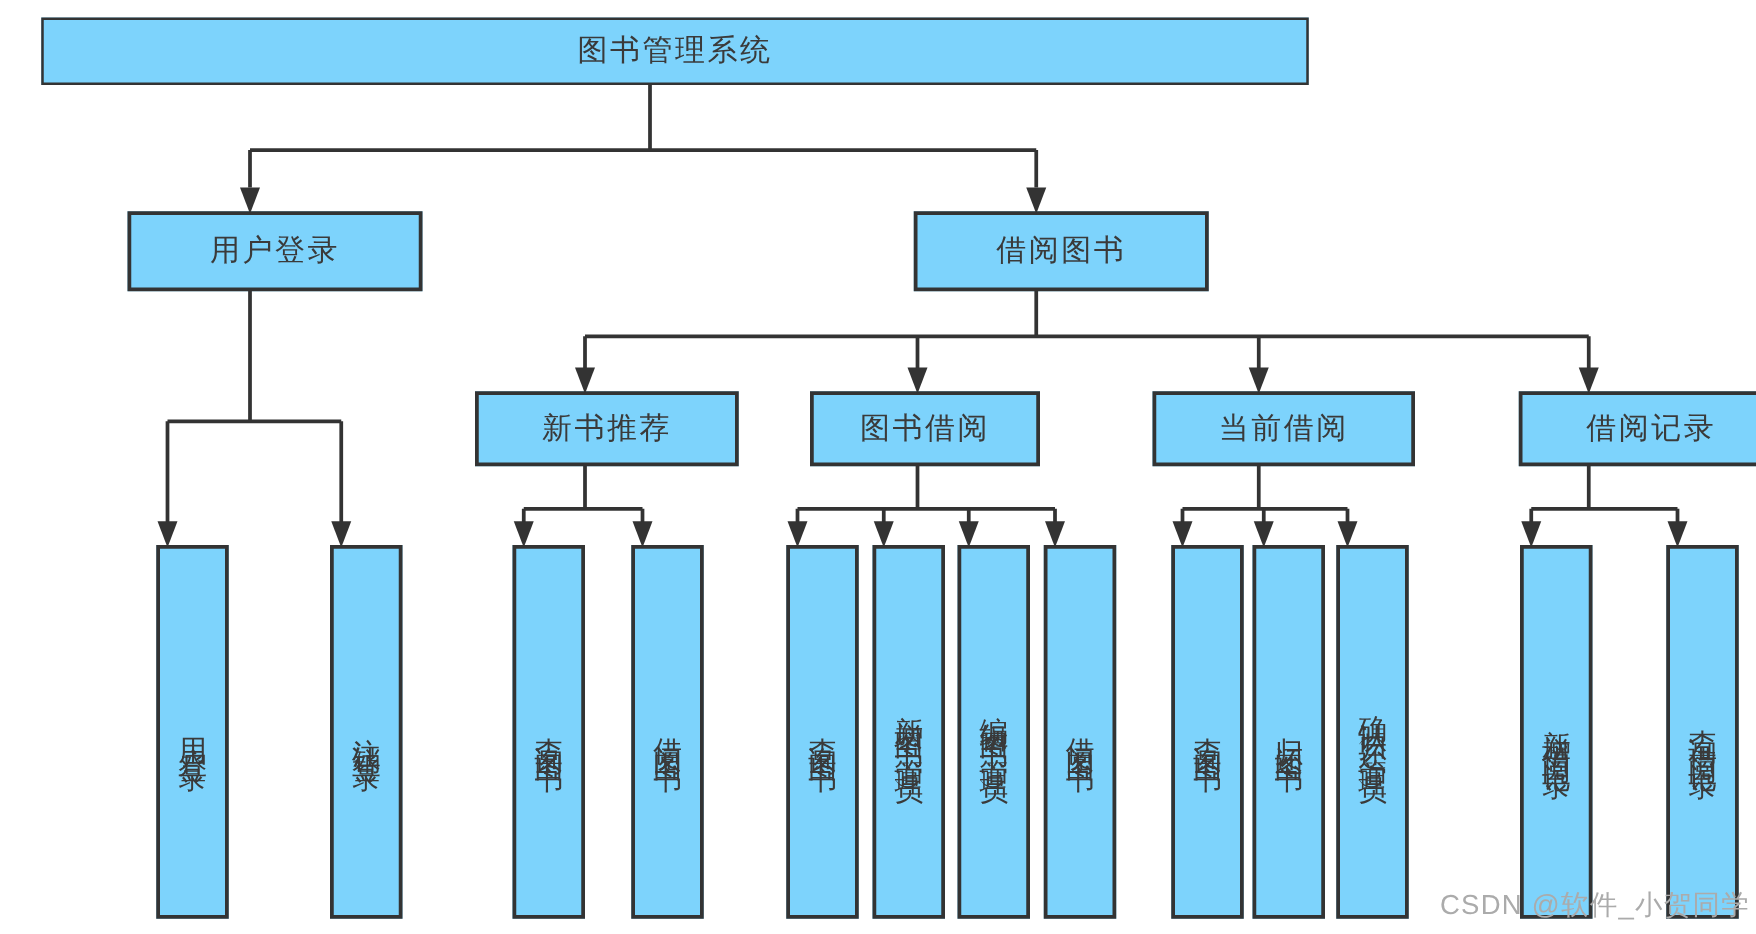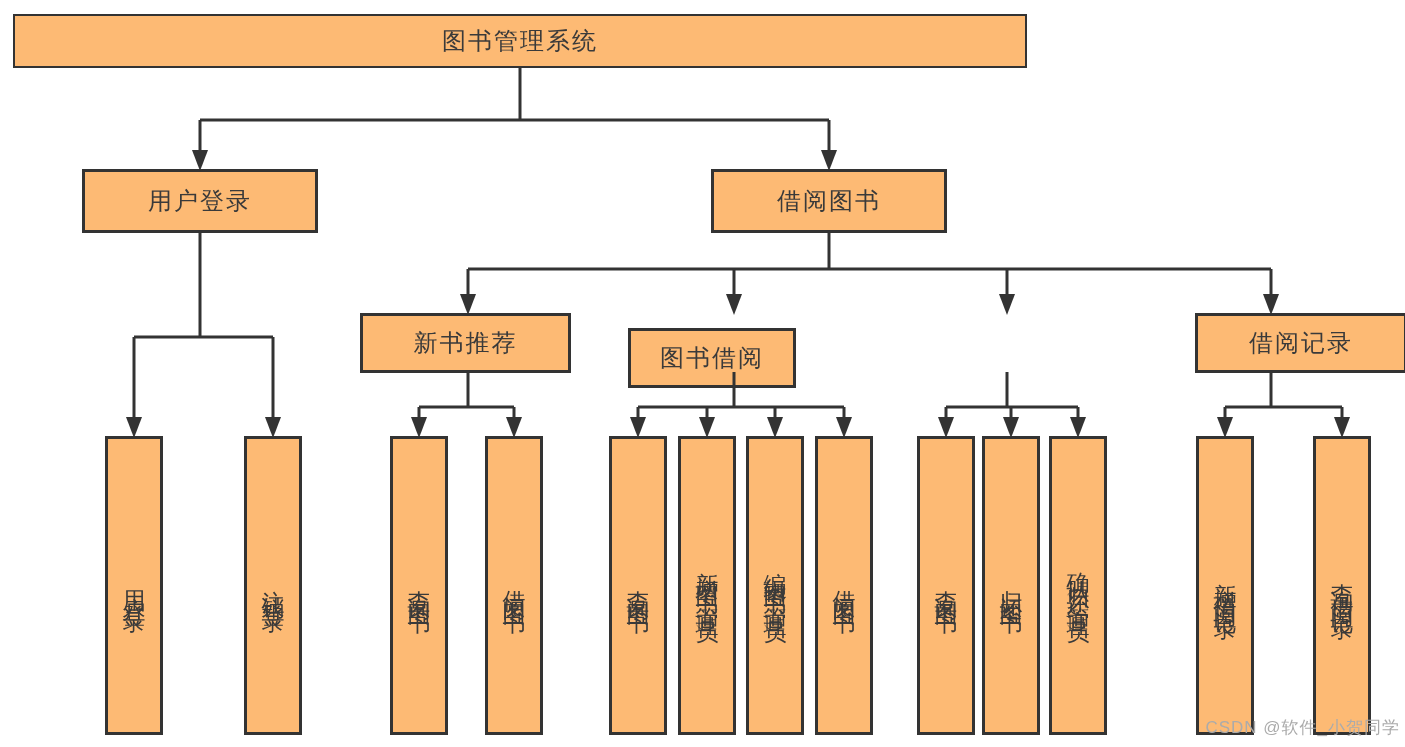--- a/index.html
+++ b/index.html
@@ -10,45 +10,46 @@
     font-family:"Liberation Sans","DejaVu Sans",sans-serif;
     overflow:hidden;
   }
   .connectors {
     position:absolute; left:0; top:0; z-index:3;
     pointer-events:none;
   }
   .box {
     position:absolute;
     box-sizing:border-box;
-    background:#fdba74;
+    background:#7dd3fc;
     border:3px solid #333333;
     display:flex; align-items:center; justify-content:center;
     color:#3a3a3a;
     z-index:2;
+    margin-left:20px;
   }
   .box.root { border-width:2px; }
   .box .label {
     font-size:24px;
     letter-spacing:2px;
     white-space:nowrap;
     line-height:1.2;
   }
   .box.leaf .label {
     writing-mode:vertical-lr;
     text-orientation:mixed;
     font-size:23px;
     letter-spacing:7px;
     line-height:1;
     white-space:normal;
   }
   .watermark {
     position:absolute;
     right:5px; bottom:8px;
-    font-size:17px;
+    font-size:22px;
     letter-spacing:1px;
     color:#ababab;
     z-index:5;
     white-space:nowrap;
   }
 </style>
 </head>
 <body>
 
 <div class="canvas">
@@ -115,22 +116,25 @@
   <div class="box" style="left:82px;top:169px;width:236px;height:64px">
     <span class="label">用户登录</span>
   </div>
   <div class="box" style="left:711px;top:169px;width:236px;height:64px">
     <span class="label">借阅图书</span>
   </div>
 
   <div class="box" style="left:360px;top:313px;width:211px;height:60px">
     <span class="label">新书推荐</span>
   </div>
-  <div class="box" style="left:628px;top:328px;width:168px;height:60px">
+  <div class="box" style="left:628px;top:313px;width:184px;height:60px">
     <span class="label">图书借阅</span>
+  </div>
+  <div class="box" style="left:902px;top:313px;width:210px;height:60px">
+    <span class="label">当前借阅</span>
   </div>
   <div class="box" style="left:1195px;top:313px;width:212px;height:60px">
     <span class="label">借阅记录</span>
   </div>
 
   <div class="box leaf" style="left:105px;top:436px;width:58px;height:299px">
     <span class="label">用户登录</span>
   </div>
   <div class="box leaf" style="left:244px;top:436px;width:58px;height:299px">
     <span class="label">注销登录</span>

